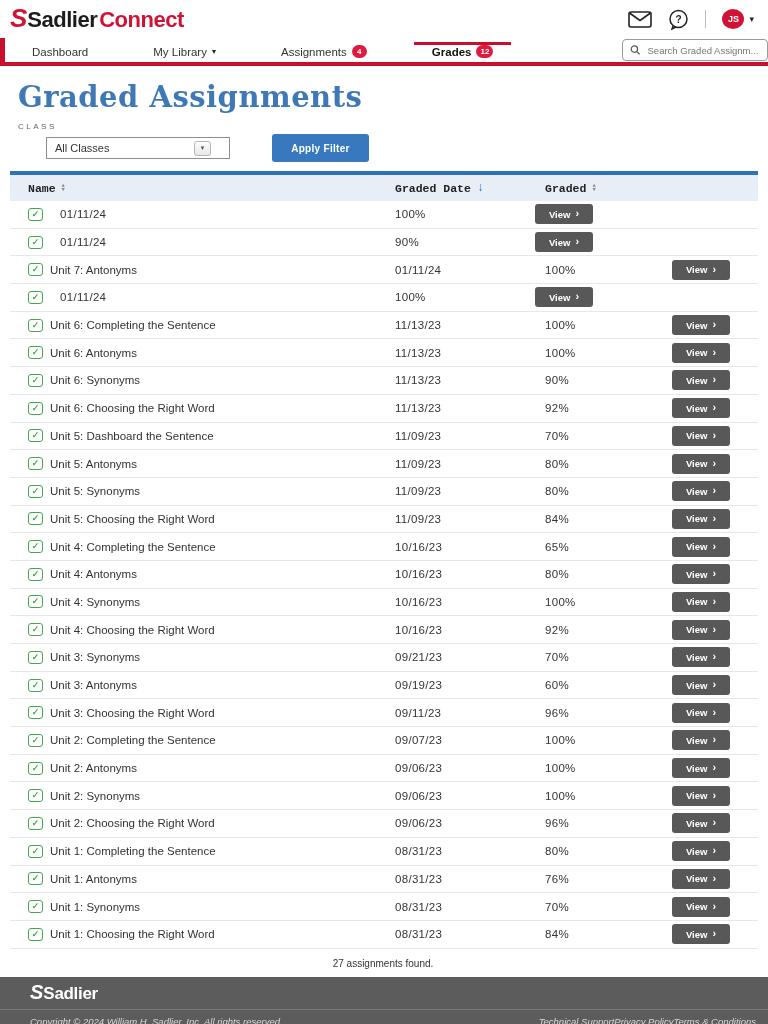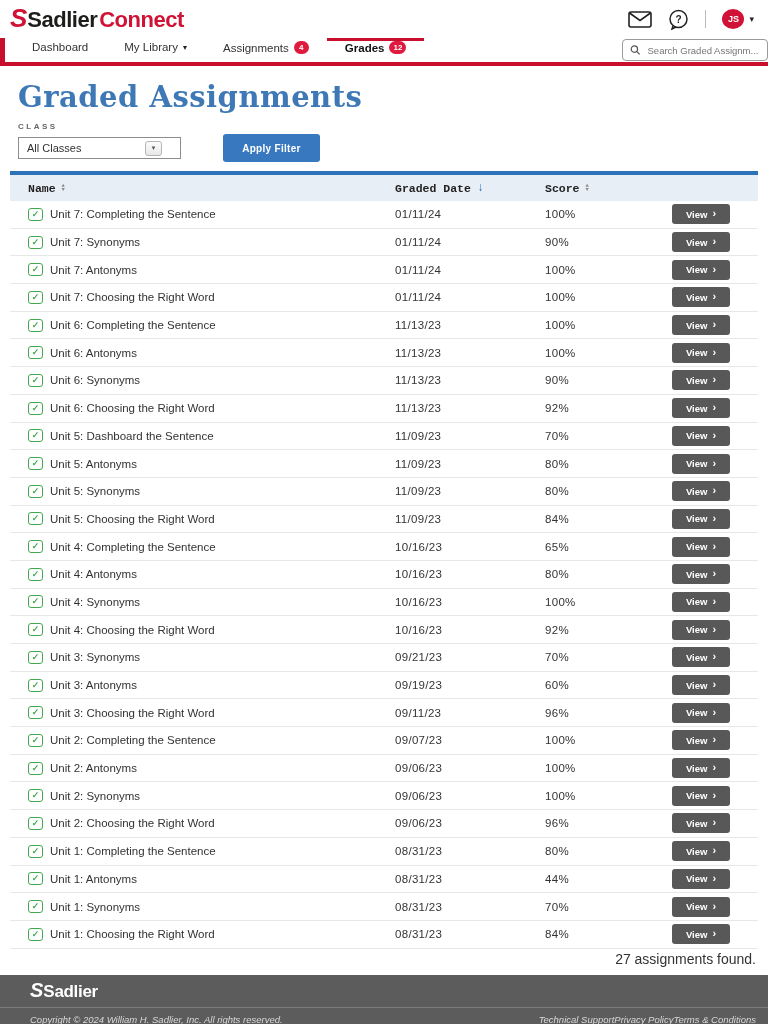--- a/index.html
+++ b/index.html
@@ -19,45 +19,45 @@
   .top-actions { display: flex; align-items: center; gap: 16px; }
   .icon-btn { background: none; border: none; padding: 0; cursor: pointer;
     display: flex; align-items: center; }
   .top-divider { width: 1px; height: 18px; background: #bbb; }
   .avatar-wrap { display: flex; align-items: center; gap: 5px; cursor: pointer; }
   .avatar { width: 22px; height: 20px; border-radius: 50%; background: #cf1236;
     color: #fff; font-size: 9px; font-weight: bold; display: flex;
     align-items: center; justify-content: center; }
   .caret-glyph { font-size: 9px; color: #222; line-height: 1; }
   
-  .nav { height: 28px; flex: none; display: flex; align-items: flex-start;
-    border-bottom: 4px solid #c8102e; position: relative; padding-left: 14px; }
+  .nav { height: 28px; flex: none; display: flex; align-items: center;
+    border-bottom: 4px solid #c8102e; position: relative; padding-left: 14px; gap: 29px; }
   .nav-edge { position: absolute; left: 0; top: 0; bottom: -4px; width: 5px; background: #c8102e; }
   .nav-item { display: flex; align-items: center; gap: 5px; padding: 0 18px;
     font-size: 11.5px; color: #333; cursor: pointer; border-top: 3px solid transparent; }
   .nav-item.active { font-weight: bold; color: #111; border-top-color: #c8102e; }
   .badge { background: #e0193e; color: #fff; border-radius: 8px; min-width: 15px;
     height: 13px; padding: 0 4px; font-size: 8px; font-weight: bold;
     display: inline-flex; align-items: center; justify-content: center; }
   .nav-caret { font-size: 8px; color: #222; }
   .nav-search { margin-left: auto; margin-right: 0; align-self: center;
     display: flex; align-items: center; gap: 5px; width: 146px; height: 22px;
     border: 1px solid #9a9a9a; border-radius: 4px; padding: 0 7px; background: #fff; }
   .nav-search input { border: none; outline: none; width: 100%; font-size: 9.5px;
     color: #444; font-family: "Liberation Sans", sans-serif; background: transparent; }
   
   .main { flex: 1; padding: 0 10px; }
   .page-title { font-family: "DejaVu Serif", serif; font-weight: 700;
     color: #3e79b6; font-size: 29px; margin: 14px 0 8px 8px; letter-spacing: 0.5px; }
   .filter-label { font-size: 8px; letter-spacing: 2.5px; color: #666;
-    margin: 8px 0 3px 8px; font-weight: bold; }
+    margin: 8px 0 3px 8px; font-weight: normal; }
   .filter-row { display: flex; align-items: center; margin-left: 8px; gap: 42px; }
-  .select-box { width: 163px; height: 22px; border: 1px solid #8d8d8d; background: #fff;
+  .select-box { width: 184px; height: 22px; border: 1px solid #8d8d8d; background: #fff;
     display: flex; align-items: center; justify-content: space-between;
-    padding: 0 18px 0 8px; cursor: pointer; }
+    padding: 0 18px 0 8px; cursor: pointer; margin-left: 28px; }
   .select-box .sel-text { font-size: 11px; color: #333; }
   .sel-btn { width: 17px; height: 15px; border: 1px solid #b5b5b5; border-radius: 3px;
     background: linear-gradient(#fdfdfd, #e8e8e8); font-size: 7px; color: #555;
     display: flex; align-items: center; justify-content: center; cursor: pointer; }
   .apply-btn { width: 97px; height: 28px; background: #3878bf; color: #fff;
     border: none; border-radius: 3px; font-size: 10px; font-weight: bold;
     letter-spacing: 0.3px; cursor: pointer; font-family: "Liberation Sans", sans-serif; }
   
   .table { margin-top: 9px; border-top: 4px solid #2d72b9; }
   .thead { display: grid; grid-template-columns: 375px 150px 1fr 86px;
@@ -75,21 +75,21 @@
   .cell-icon { padding-left: 18px; }
   .check-icon { width: 15px; height: 13px; border: 1.6px solid #43a94e; border-radius: 3px;
     display: flex; align-items: center; justify-content: center;
     color: #43a94e; font-size: 9px; font-weight: bold; line-height: 1; }
   .cell-date, .cell-score { padding-left: 10px; letter-spacing: 0.3px; }
   .view-btn { width: 58px; height: 20px; background: #585858; color: #fff;
     border: none; border-radius: 3px; font-size: 9.5px; font-weight: bold;
     display: flex; align-items: center; justify-content: center; gap: 5px;
     cursor: pointer; font-family: "Liberation Sans", sans-serif; }
   .view-btn .chev { font-size: 11px; line-height: 1; font-weight: bold; margin-top: -1px; }
-  .found-text { text-align: right; font-size: 14px; color: #333; margin: 2px 2px 8px 0; }
+  .found-text { text-align: center; font-size: 10px; color: #333; margin: 9px 2px 8px 0; }
   
   .footer { flex: none; height: 58px; background: #5c5c5c; color: #d9d9d9; }
   .footer-top { height: 33px; display: flex; align-items: center; padding: 0 30px;
     border-bottom: 1px solid #7b7b7b; }
   .footer-logo { display: flex; align-items: baseline; gap: 2px; }
   .footer-logo .f-s { color: #fff; font-weight: 900; font-style: italic; font-size: 20px;
     line-height: 20px; letter-spacing: -2px; }
   .footer-logo .f-word { color: #fff; font-weight: 800; font-size: 17px; letter-spacing: -0.3px; }
   .footer-bottom { display: flex; align-items: center; justify-content: space-between;
     padding: 6px 12px 0 30px; font-size: 9.5px; font-style: italic; }
@@ -174,49 +174,47 @@
         <span class="sort-stack">
           <span>▲</span>
           <span>▼</span>
         </span>
       </div>
       <div class="th date">
         <span>Graded Date</span>
         <span class="sort-desc">↓</span>
       </div>
       <div class="th score">
-        <span>Score</span>
+        <span>Graded</span>
         <span class="sort-stack">
           <span>▲</span>
           <span>▼</span>
         </span>
       </div>
       <div></div>
     </div>
     <div class="tbody">
   <div class="row">
     <div class="cell-icon">
       <span class="check-icon">✓</span>
     </div>
-    <div class="cell-name">Unit 7: Completing the Sentence</div>
     <div class="cell-date">01/11/24</div>
     <div class="cell-score">100%</div>
     <div class="cell-view">
       <button class="view-btn">
         <span>View</span>
         <span class="chev">›</span>
       </button>
     </div>
   </div>
 
   <div class="row">
     <div class="cell-icon">
       <span class="check-icon">✓</span>
     </div>
-    <div class="cell-name">Unit 7: Synonyms</div>
     <div class="cell-date">01/11/24</div>
     <div class="cell-score">90%</div>
     <div class="cell-view">
       <button class="view-btn">
         <span>View</span>
         <span class="chev">›</span>
       </button>
     </div>
   </div>
 
@@ -232,21 +230,20 @@
         <span>View</span>
         <span class="chev">›</span>
       </button>
     </div>
   </div>
 
   <div class="row">
     <div class="cell-icon">
       <span class="check-icon">✓</span>
     </div>
-    <div class="cell-name">Unit 7: Choosing the Right Word</div>
     <div class="cell-date">01/11/24</div>
     <div class="cell-score">100%</div>
     <div class="cell-view">
       <button class="view-btn">
         <span>View</span>
         <span class="chev">›</span>
       </button>
     </div>
   </div>
 
@@ -549,21 +546,21 @@
       </button>
     </div>
   </div>
 
   <div class="row">
     <div class="cell-icon">
       <span class="check-icon">✓</span>
     </div>
     <div class="cell-name">Unit 1: Antonyms</div>
     <div class="cell-date">08/31/23</div>
-    <div class="cell-score">44%</div>
+    <div class="cell-score">76%</div>
     <div class="cell-view">
       <button class="view-btn">
         <span>View</span>
         <span class="chev">›</span>
       </button>
     </div>
   </div>
 
   <div class="row">
     <div class="cell-icon">

